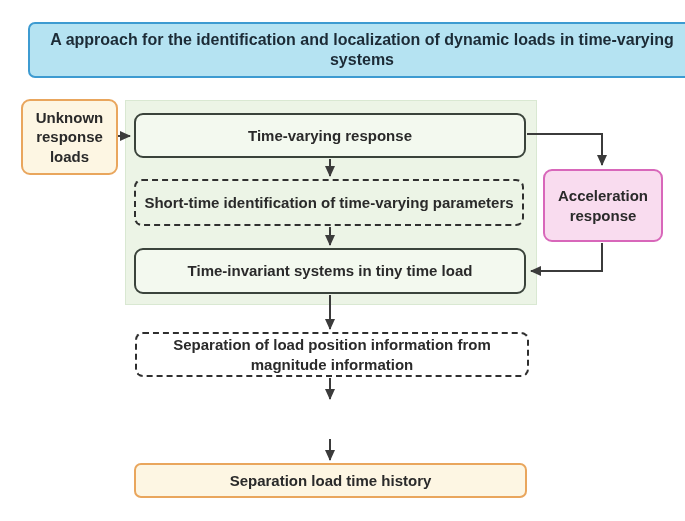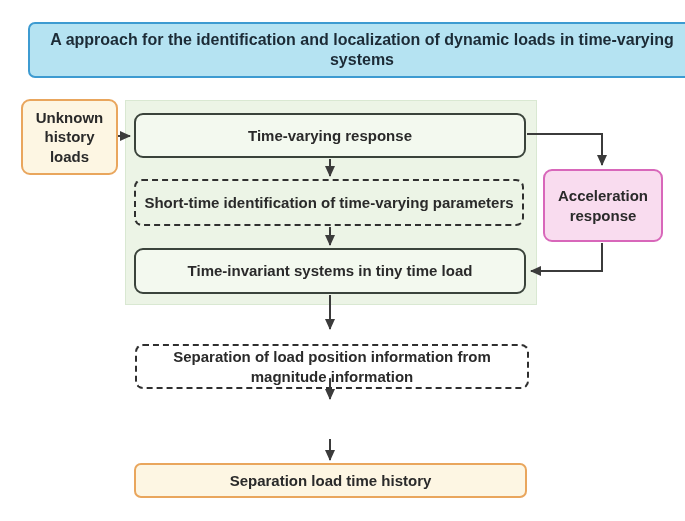--- a/index.html
+++ b/index.html
@@ -50,21 +50,21 @@
   }
   .tv{left:134px;top:113px;width:392px;height:45px;}
   .ti{left:134px;top:248px;width:392px;height:46px;}
   .dashed{
     background:transparent;
     border:2px dashed #2f2f2f;
     border-radius:8px;
     font-size:15px;
   }
   .short{left:134px;top:179px;width:390px;height:47px;padding:0 8px;}
-  .separation{left:135px;top:332px;width:394px;height:45px;background:#ffffff;padding:0 6px;margin-top:12px;}
+  .separation{left:135px;top:332px;width:394px;height:45px;background:#ffffff;padding:0 6px;}
   .pink{
     left:543px;top:169px;width:120px;height:73px;
     background:#f9dcef;
     border:2px solid #d867ba;
     border-radius:9px;
     font-size:15px;
     padding:0 24px;
   }
   .pos{left:134px;top:402px;width:393px;height:36px;}
   .hist{left:134px;top:463px;width:393px;height:35px;}
@@ -80,21 +80,21 @@
 </style>
 </head>
 <body>
 
 <div class="canvas">
 
   <div class="green-container"></div>
 
   <div class="box title">A approach for the identification and localization of dynamic loads in time-varying systems</div>
 
-  <div class="box orange unknown">Unknown history loads</div>
+  <div class="box orange unknown">Unknown response loads</div>
 
   <div class="box solid-green tv">Time-varying response</div>
 
   <div class="box dashed short">Short-time identification of time-varying parameters</div>
 
   <div class="box solid-green ti">Time-invariant systems in tiny time load</div>
 
   <div class="box pink">Acceleration response</div>
 
   <div class="box dashed separation">Separation of load position information from magnitude information</div>

